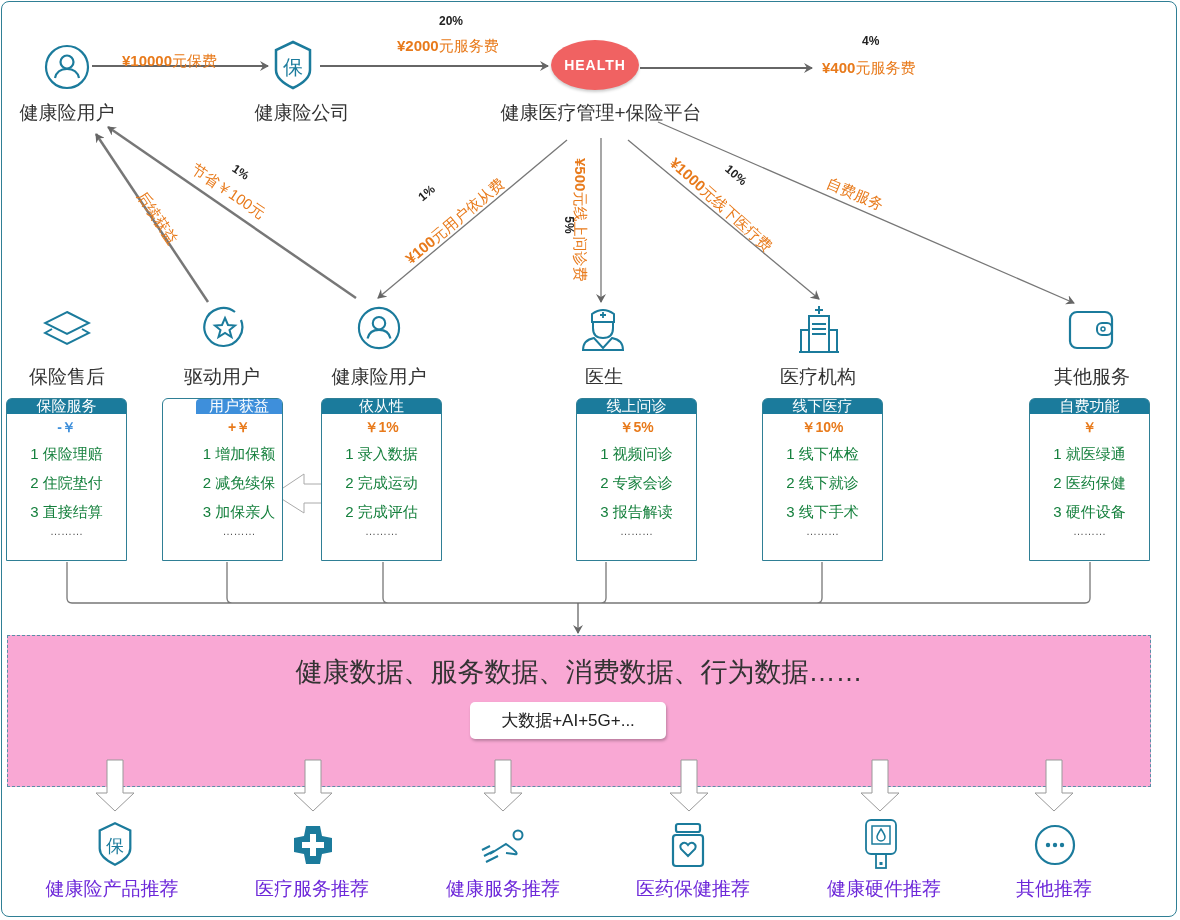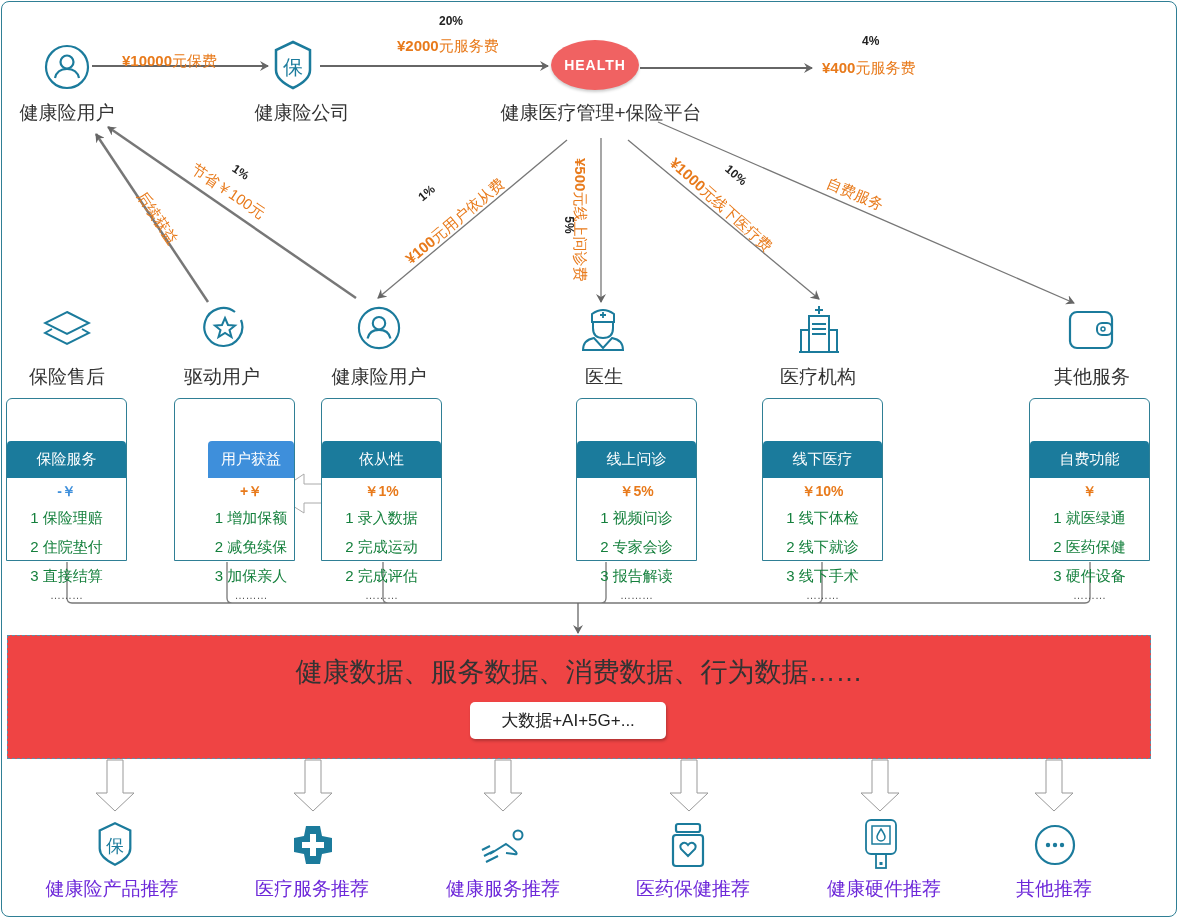--- a/index.html
+++ b/index.html
@@ -7,27 +7,27 @@
   .frame{position:absolute;left:1px;top:1px;width:1176px;height:916px;border:1.5px solid #2f7f95;border-radius:8px;box-sizing:border-box;}
   svg.lines{position:absolute;left:0;top:0;width:1180px;height:920px;pointer-events:none;}
   .node-label{position:absolute;font-size:19px;color:#333;white-space:nowrap;transform:translateX(-50%);}
   .money{position:absolute;color:#e87a1b;font-size:15px;white-space:nowrap;}
   .money b{font-weight:bold;}
   .pct{position:absolute;color:#222;font-size:12px;font-weight:bold;white-space:nowrap;}
   .rot{position:absolute;transform-origin:0 0;white-space:nowrap;color:#e87a1b;font-size:15px;}
   .health{position:absolute;left:551px;top:40px;width:88px;height:50px;border-radius:50%;background:#f06262;color:#fff;font-weight:bold;font-size:14px;letter-spacing:1px;display:flex;align-items:center;justify-content:center;box-shadow:0 2px 3px rgba(0,0,0,0.2);}
   .icon{position:absolute;}
   .card{position:absolute;top:398px;width:121px;height:163px;border:1.5px solid #2f7f95;border-radius:6px 6px 0 0;box-sizing:border-box;background:#fff;}
-  .card .hd{height:37px;background:#1b7b9c;color:#fff;font-size:15px;display:flex;align-items:center;justify-content:center;border-radius:4px 4px 0 0;margin-top:42px;}
+  .card .hd{height:15px;background:#1b7b9c;color:#fff;font-size:15px;display:flex;align-items:center;justify-content:center;border-radius:4px 4px 0 0;}
   .card .hd.light{background:#3e8fdb;}
   .card .amt{text-align:center;font-weight:bold;font-size:14px;color:#e87a1b;margin-top:5px;height:20px;}
   .card .amt.blue{color:#3e8fdb;}
   .card .it{text-align:center;font-size:15px;color:#15803d;height:29px;line-height:29px;}
   .card .dots{text-align:center;font-size:11px;color:#555;line-height:10px;}
-  .band{position:absolute;left:7px;top:635px;width:1144px;height:124px;background:#ef4444;border:1px dashed #5a8fa8;box-sizing:border-box;}
+  .band{position:absolute;left:7px;top:635px;width:1144px;height:152px;background:#f9a8d4;border:1px dashed #5a8fa8;box-sizing:border-box;}
   .band-title{position:absolute;left:0;right:0;top:18px;text-align:center;font-size:27px;color:#333;}
   .tech{position:absolute;left:462px;top:66px;width:196px;height:37px;background:#fff;border-radius:5px;box-shadow:1px 2px 3px rgba(0,0,0,0.25);font-size:17px;display:flex;align-items:center;justify-content:center;color:#222;}
   .rec-label{position:absolute;top:876px;font-size:19px;color:#6d28d9;white-space:nowrap;transform:translateX(-50%);}
 </style>
 </head>
 <body>
 
 <div class="frame"></div>
 
 <svg class="lines" viewBox="0 0 1180 920">
@@ -149,21 +149,21 @@
 <div class="node-label" style="left:1092px;top:364px;">其他服务</div>
 
 <div class="card" style="left:6px;">
   <div class="hd">保险服务</div>
   <div class="amt blue">-￥</div>
   <div class="it">1 保险理赔</div>
   <div class="it">2 住院垫付</div>
   <div class="it">3 直接结算</div>
   <div class="dots">………</div>
 </div>
-<div class="card" style="left:174px;padding-left:33px;">
+<div class="card" style="left:162px;padding-left:33px;">
   <div class="hd light">用户获益</div>
   <div class="amt">+￥</div>
   <div class="it">1 增加保额</div>
   <div class="it">2 减免续保</div>
   <div class="it">3 加保亲人</div>
   <div class="dots">………</div>
 </div>
 <div class="card" style="left:321px;">
   <div class="hd">依从性</div>
   <div class="amt">￥1%</div>

